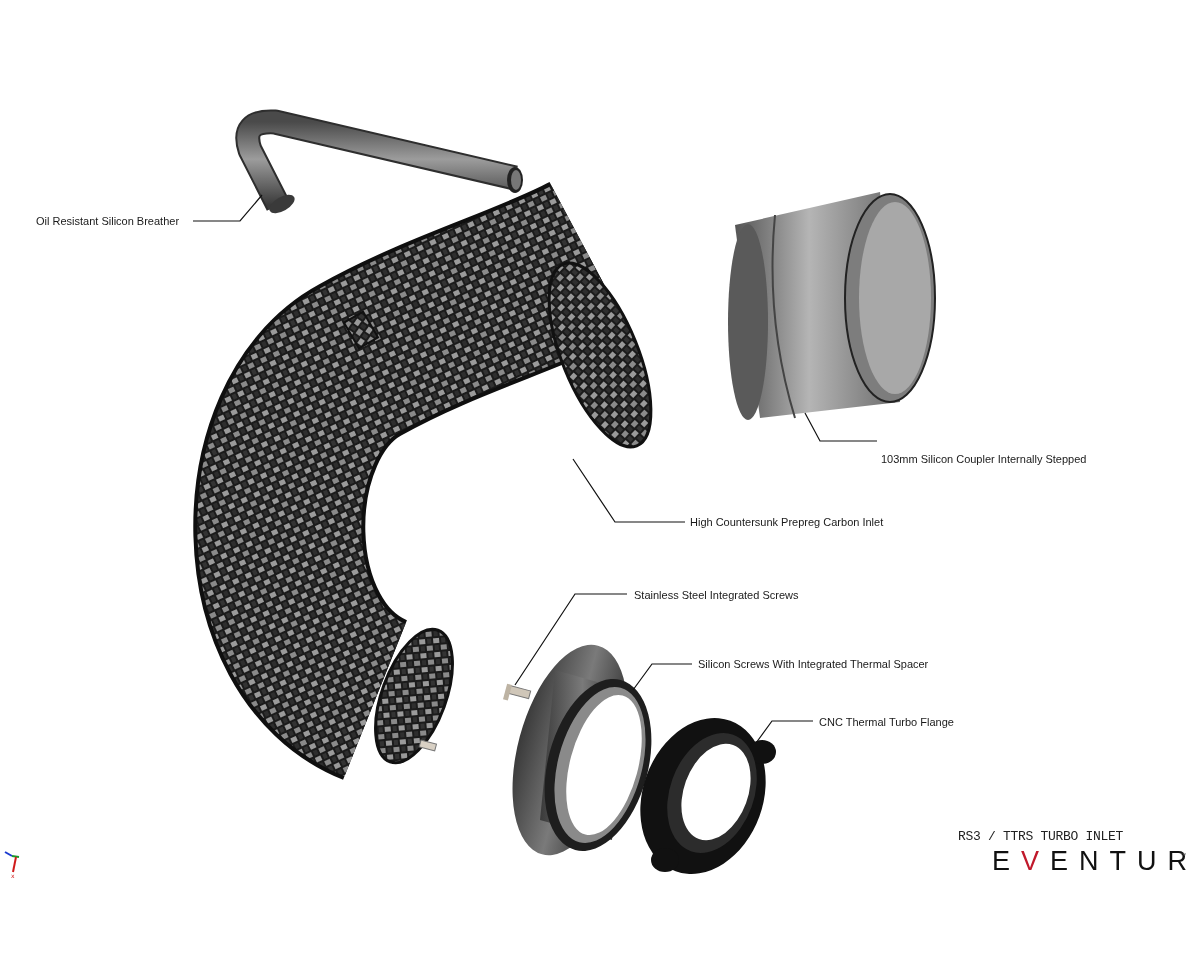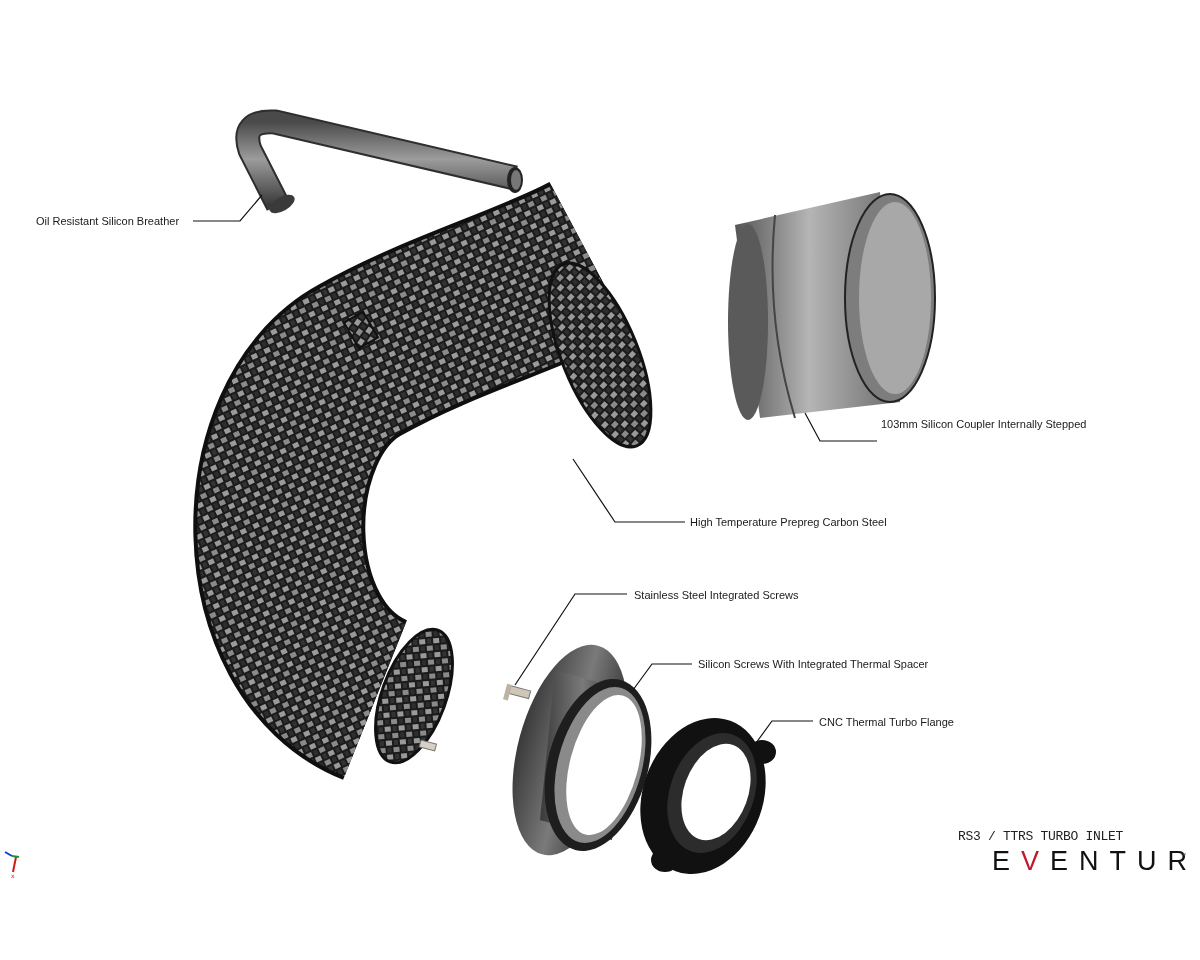--- a/index.html
+++ b/index.html
@@ -95,22 +95,22 @@
       <polyline points="193,221 240,221 262,195"></polyline>
       <polyline points="805,413 820,441 877,441"></polyline>
       <polyline points="573,459 615,522 685,522"></polyline>
       <polyline points="515,685 575,594 627,594"></polyline>
       <polyline points="633,690 652,664 692,664"></polyline>
       <polyline points="756,743 772,721 813,721"></polyline>
     </g>
   </svg>
 
   <span class="label" style="left:36px;top:215px">Oil Resistant Silicon Breather</span>
-  <span class="label" style="left:881px;top:418px">103mm Silicon Coupler Internally Stepped</span>
-  <span class="label" style="left:690px;top:516px">High Temperature Prepreg Carbon Steel</span>
+  <span class="label" style="left:881px;top:453px">103mm Silicon Coupler Internally Stepped</span>
+  <span class="label" style="left:690px;top:516px">High Countersunk Prepreg Carbon Inlet</span>
   <span class="label" style="left:634px;top:589px">Stainless Steel Integrated Screws</span>
   <span class="label" style="left:698px;top:658px">Silicon Screws With Integrated Thermal Spacer</span>
   <span class="label" style="left:819px;top:716px">CNC Thermal Turbo Flange</span>
 
   <div class="brand-sub">RS3 / TTRS TURBO INLET</div>
   <div class="brand">
     <span>E</span><span class="v">V</span><span>E</span><span>N</span><span>T</span><span>U</span><span>R</span><span>I</span>
   </div>
   <span class="tm">™</span>
 

